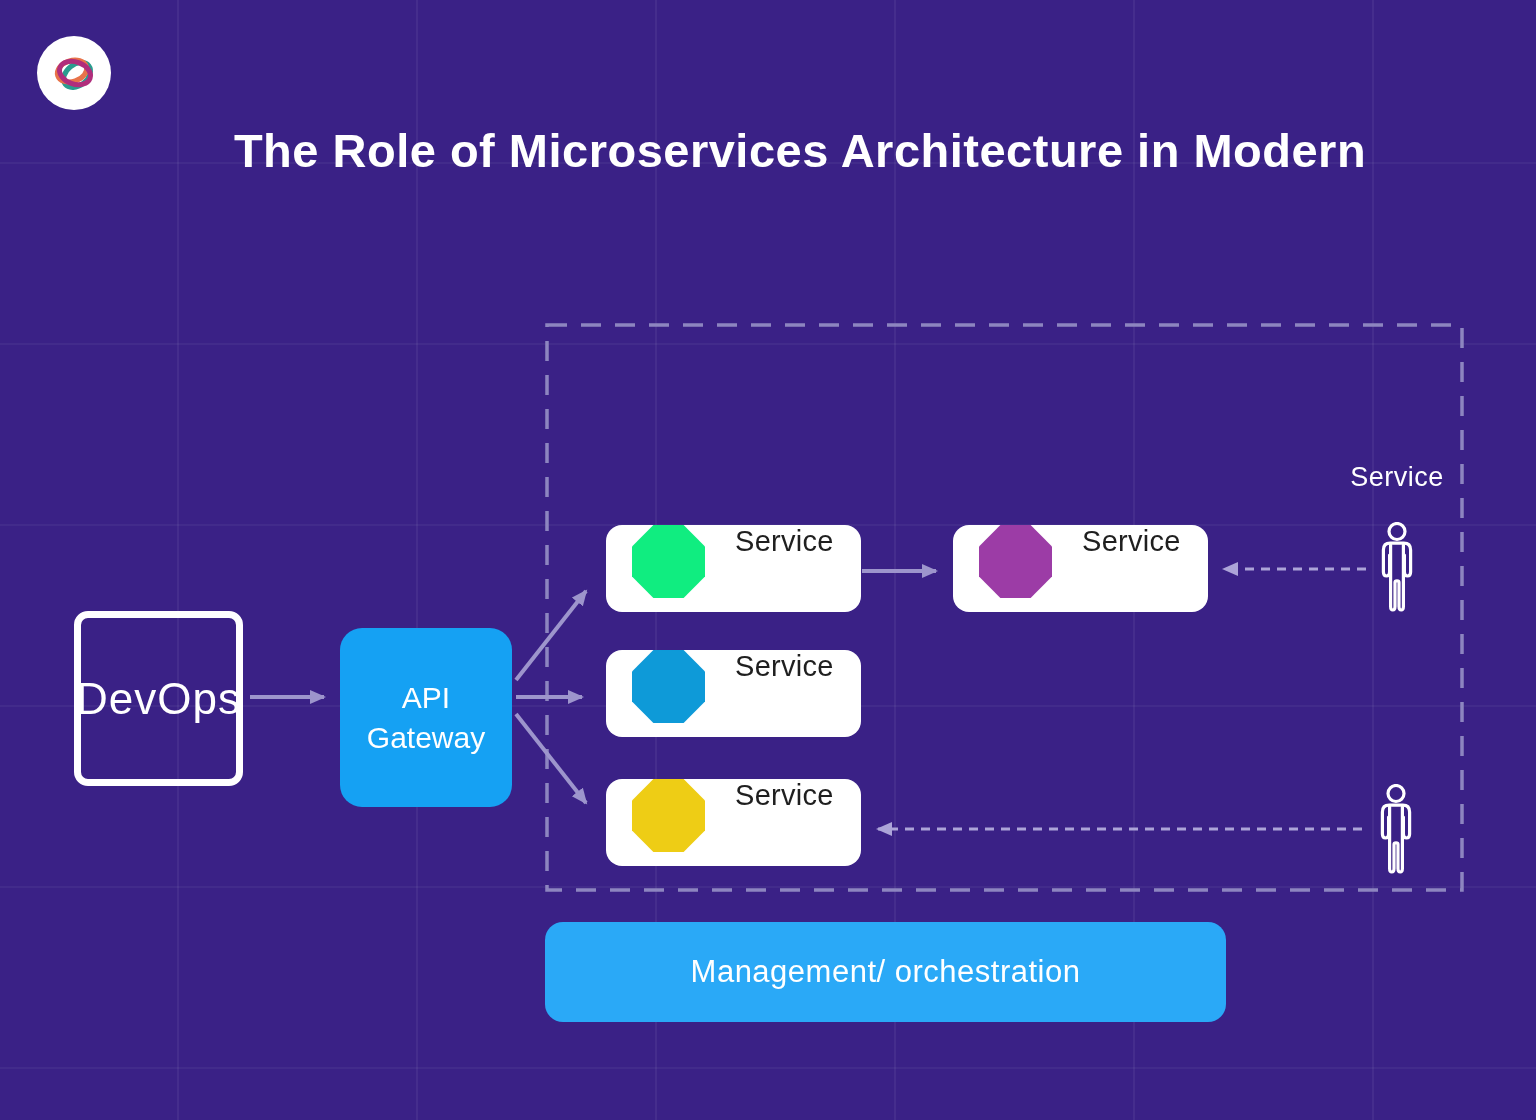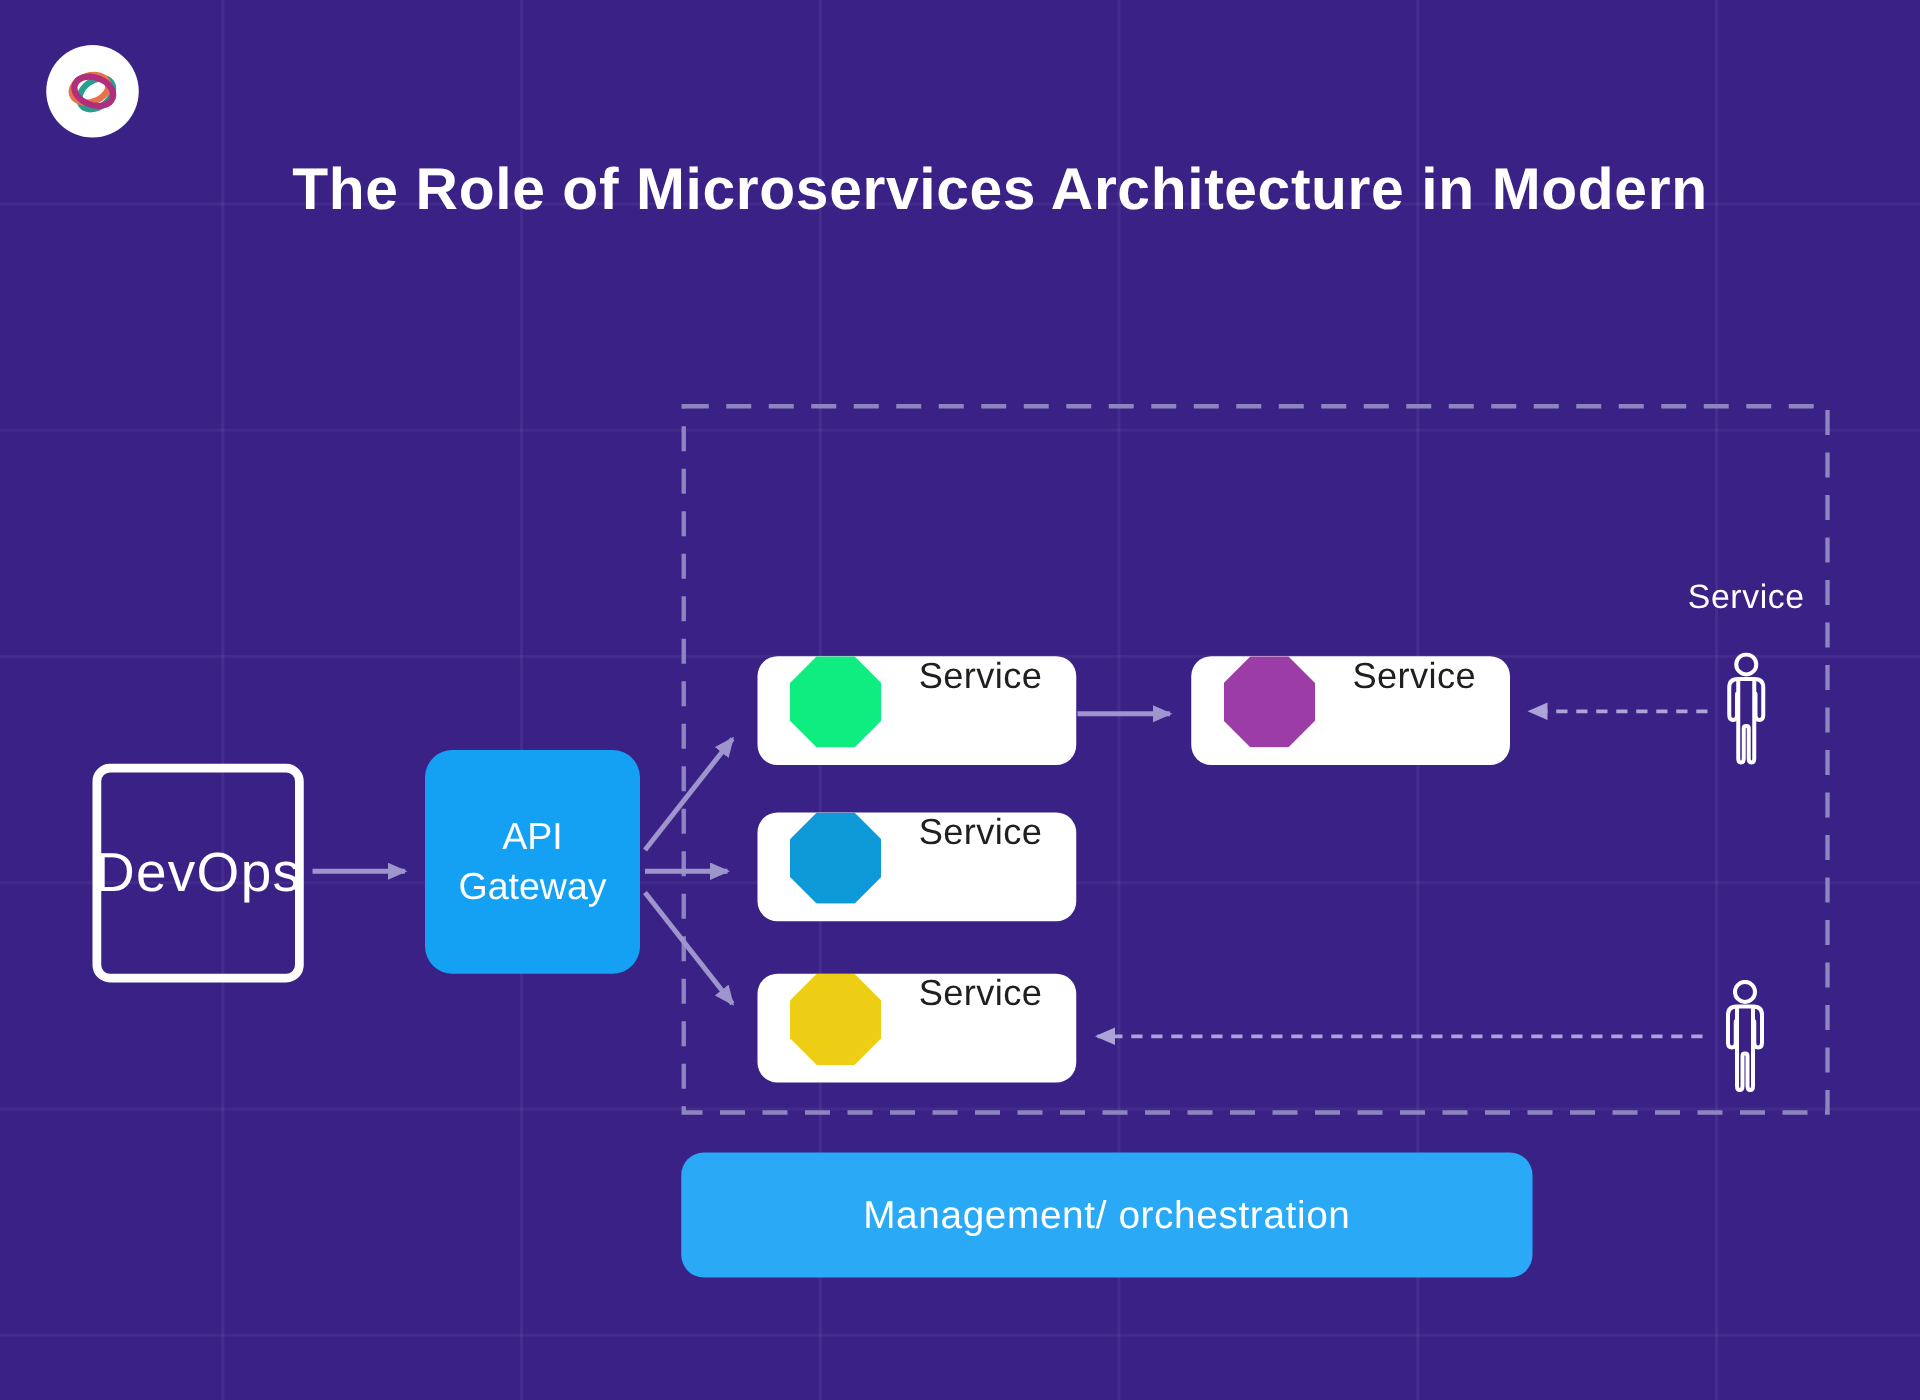--- a/index.html
+++ b/index.html
@@ -36,21 +36,21 @@
   .person{position:absolute;width:44px;height:92px;}
   .person-1{left:1375px;top:522px;}
   .person-2{left:1374px;top:784px;}
   .client-box{
     position:absolute;left:74px;top:611px;width:169px;height:175px;
     border:7px solid #ffffff;border-radius:14px;box-sizing:border-box;
     display:flex;align-items:center;justify-content:center;
     color:#ffffff;font-size:44px;font-weight:500;letter-spacing:1px;
   }
   .gateway-box{
-    position:absolute;left:340px;top:600px;width:172px;height:179px;
+    position:absolute;left:340px;top:628px;width:172px;height:179px;
     border-radius:22px;display:flex;align-items:center;justify-content:center;
     text-align:center;color:#ffffff;font-size:30px;font-weight:500;line-height:40px;
   }
   .service-card{
     position:absolute;width:255px;height:87px;background:#ffffff;border-radius:16px;
     display:flex;align-items:flex-start;
   }
   .service-card .octagon{
     width:73px;height:73px;margin-left:26px;flex:0 0 auto;
     clip-path:polygon(29.3% 0,70.7% 0,100% 29.3%,100% 70.7%,70.7% 100%,29.3% 100%,0 70.7%,0 29.3%);

